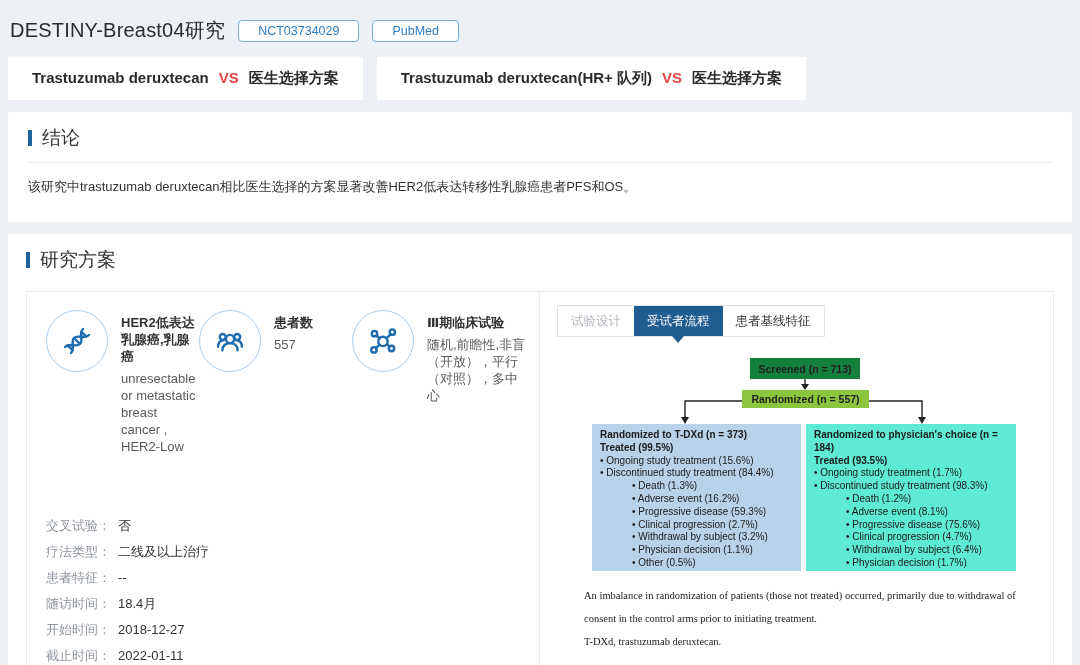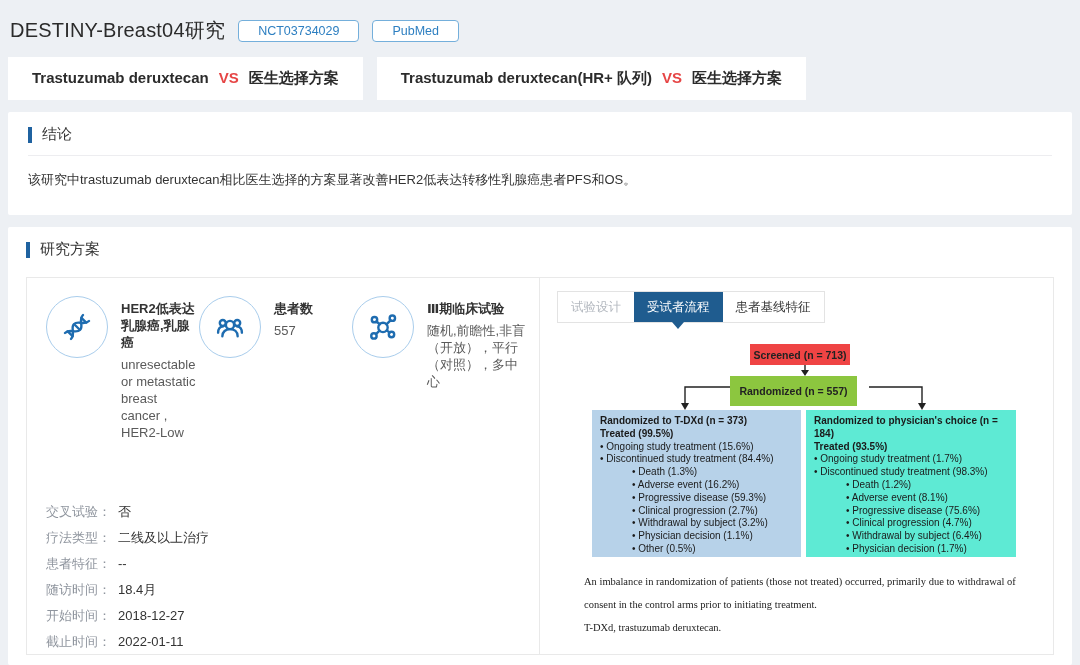--- a/index.html
+++ b/index.html
@@ -17,21 +17,21 @@
   .vs-tab { background:#fff; padding:12px 24px; font-size:15px; font-weight:bold; color:#2b2b2b;
             white-space:nowrap; cursor:pointer; }
   .vs-tab .vs { color:#e64545; margin:0 10px; font-weight:bold; }
 
   
   .card { background:#fff; margin:12px 8px 0 8px; border-radius:2px; }
   .card.conclusion { padding:13px 20px 26px 20px; }
   .card.study { padding:13px 18px 10px 18px; }
   .sec-head { display:flex; align-items:center; gap:10px; }
   .sec-bar { width:4px; height:16px; background:#1f62a0; }
-  .sec-title { font-size:15px; font-weight:500; color:#333; }
+  .sec-title { font-size:19px; font-weight:500; color:#333; }
   .sec-divider { border-bottom:1px solid #ededf0; margin-top:11px; }
   .conclusion-text { margin-top:15px; font-size:13px; color:#333; }
 
   
   .panel { margin-top:18px; border:1px solid #e9e9e9; height:378px; display:flex; }
   .left-col { width:513px; border-right:1px solid #e9e9e9; padding:18px 18px 18px 19px; }
   .features { display:flex; height:182px; }
   .feature { display:flex; width:153px; }
   .feature:last-child { width:auto; }
   .circ { width:62px; height:62px; border:1px solid #a9cdec; border-radius:50%; flex:none;
@@ -54,22 +54,22 @@
               cursor:pointer; white-space:nowrap; }
   .flow-tab.dim { color:#b3b8bf; }
   .flow-tab.active { background:#1f5c8f; color:#fff; position:relative; }
   .flow-tab.active::after { content:""; position:absolute; left:50%; margin-left:-6px; bottom:-7px;
       border-left:6px solid transparent; border-right:6px solid transparent; border-top:7px solid #1f5c8f; }
 
   .flowchart { position:absolute; left:1px; top:60px; width:516px; height:232px; }
   .flowchart svg.links { position:absolute; left:0; top:0; pointer-events:none; }
   .fc-node { position:absolute; font-size:10.5px; font-weight:bold; color:#222;
              display:flex; align-items:center; justify-content:center; }
-  .fc-screened { left:209px; top:6px; width:100px; height:21px; background:#ef4444; }
-  .fc-randomized { left:189px; top:38px; width:127px; height:30px; background:#8cc63f; }
+  .fc-screened { left:209px; top:6px; width:110px; height:21px; background:#15803d; }
+  .fc-randomized { left:201px; top:38px; width:127px; height:18px; background:#8cc63f; }
   .flow-box { position:absolute; top:72px; height:147px; padding:5px 8px; font-size:10px;
               line-height:12.8px; color:#1a1a1a; overflow:hidden; }
   .flow-box.left { left:51px; width:209px; background:#b7d2e9; }
   .flow-box.right { left:265px; width:210px; background:#5eead4; }
   .fb-title { font-weight:bold; }
   .fb-li { padding-left:8px; text-indent:-8px; }
   .fb-li::before { content:"• "; }
   .fb-li.sub { margin-left:32px; }
 
   .fn { position:absolute; left:44px; width:432px; font-family:"Liberation Serif","DejaVu Serif",serif;

